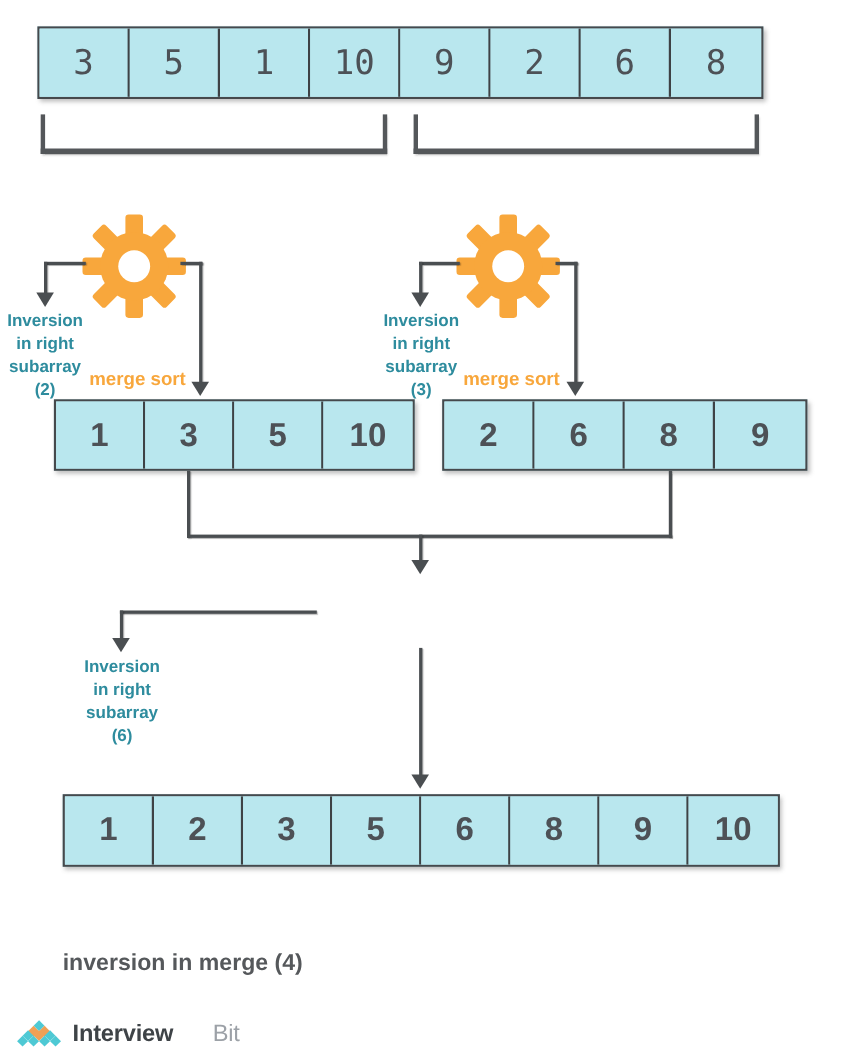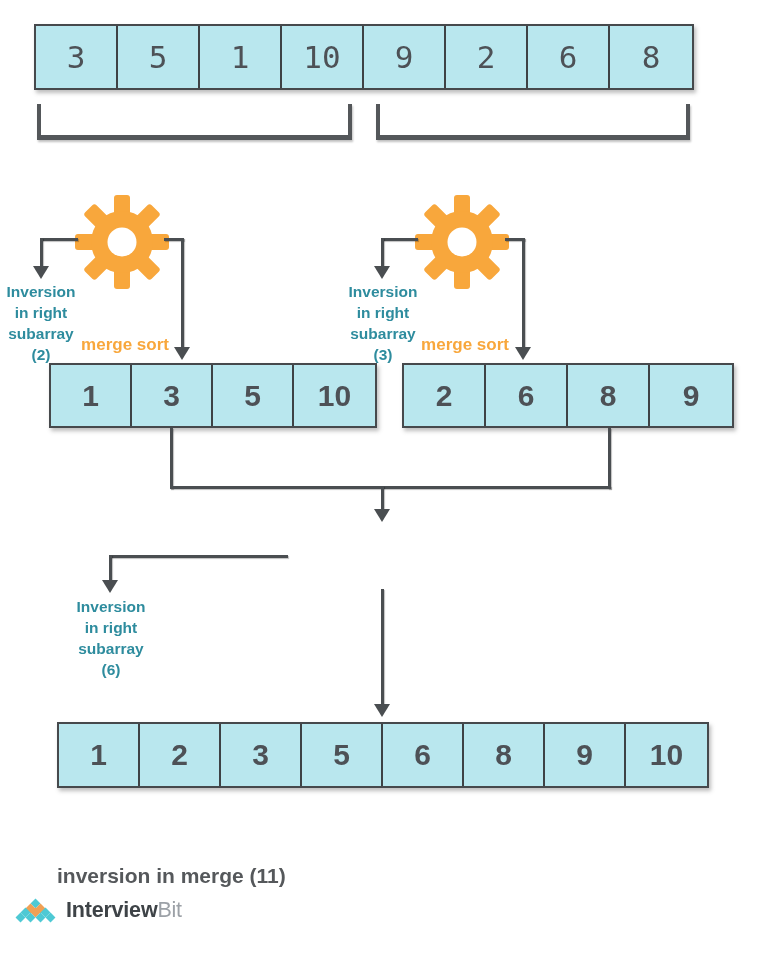--- a/index.html
+++ b/index.html
@@ -49,30 +49,30 @@
     background:#F8A73C;border:2px solid #46494C;
     display:flex;align-items:center;justify-content:center;
     font-size:26px;font-weight:700;color:#3E4347;
     box-shadow:2px 3px 4px rgba(110,110,110,.4);
   }
   .total-text{
     position:absolute;left:57px;top:860px;width:660px;
     color:#55585B;font-size:21px;font-weight:700;line-height:31px;
   }
   
-  .footer{position:absolute;left:13px;top:898px;display:flex;align-items:center;}
+  .footer{position:absolute;left:13px;top:927px;display:flex;align-items:center;}
   .logo{display:flex;flex-direction:column;align-items:center;width:44px;}
   .logo .row{display:flex;}
   .logo .row + .row{margin-top:-4.5px;}
   .diamond{width:9px;height:9px;transform:rotate(45deg) scale(.78);margin:0 .5px;}
   .d-teal{background:#4EC9D4;}
   .d-orange{background:#F0A055;}
   .brand{margin-left:9px;font-size:21.5px;letter-spacing:-.2px;display:flex;align-items:baseline;}
   .brand .b1{font-weight:700;color:#3E4347;}
-  .brand .b2{font-weight:400;color:#9CA1A7;}
+  .brand .b2{font-weight:400;color:#9CA1A7;margin-left:36px;}
   .gear-svg{position:absolute;width:96px;height:96px;}
 </style>
 </head>
 <body>
 
 <div id="canvas">
 
   <div class="arr mono" style="left:34px;top:24px;">
     <div class="cell" style="height:62px">3</div>
     <div class="cell" style="height:62px">5</div>
@@ -191,21 +191,21 @@
     <div class="cell" style="width:81px;height:62px">2</div>
     <div class="cell" style="width:81px;height:62px">3</div>
     <div class="cell" style="width:81px;height:62px">5</div>
     <div class="cell" style="width:81px;height:62px">6</div>
     <div class="cell" style="width:81px;height:62px">8</div>
     <div class="cell" style="width:81px;height:62px">9</div>
     <div class="cell" style="width:81px;height:62px">10</div>
   </div>
 
   <div class="total-text">
-    <div>inversion in merge (11)</div>
+    <div>inversion in merge (4)</div>
   </div>
 
   <div class="footer">
     <div class="logo">
       <div class="row">
           <div class="diamond d-teal"></div>
         </div>
       <div class="row">
           <div class="diamond d-orange"></div>
           <div class="diamond d-orange"></div>

